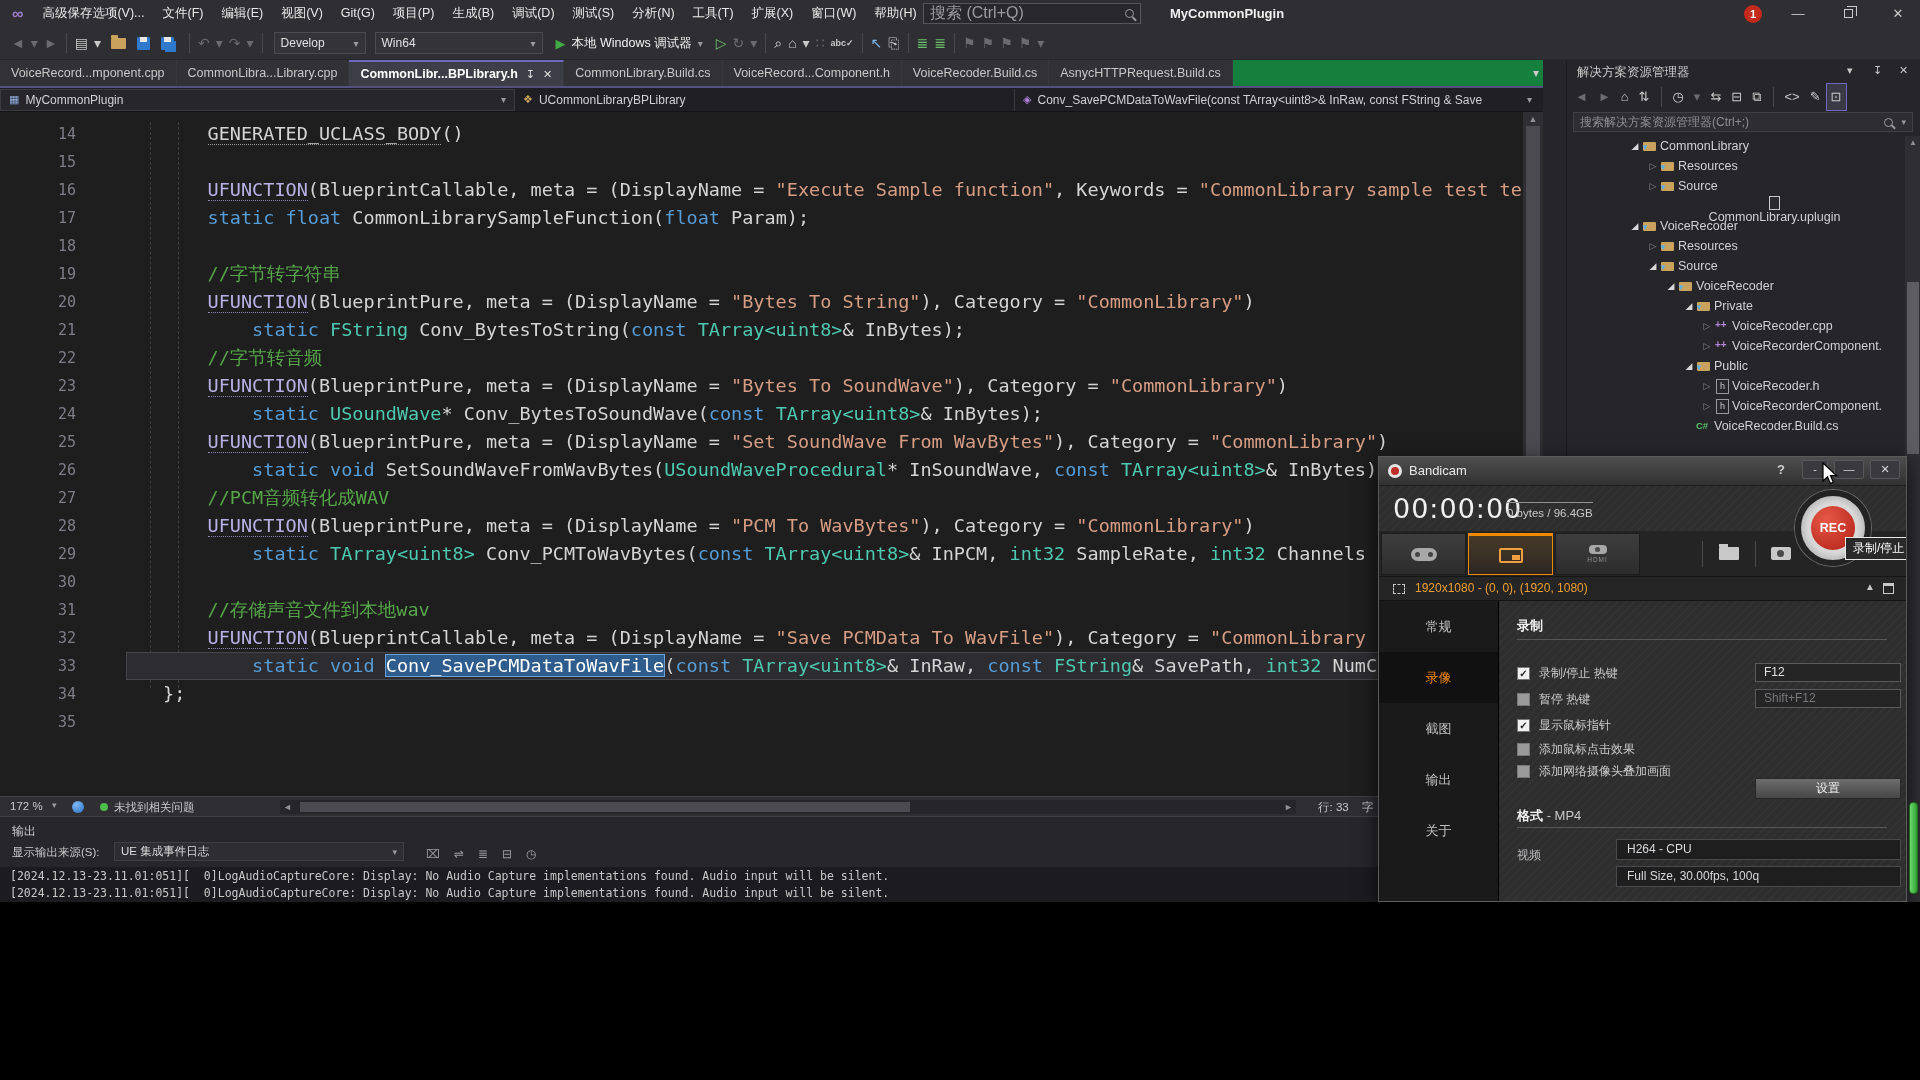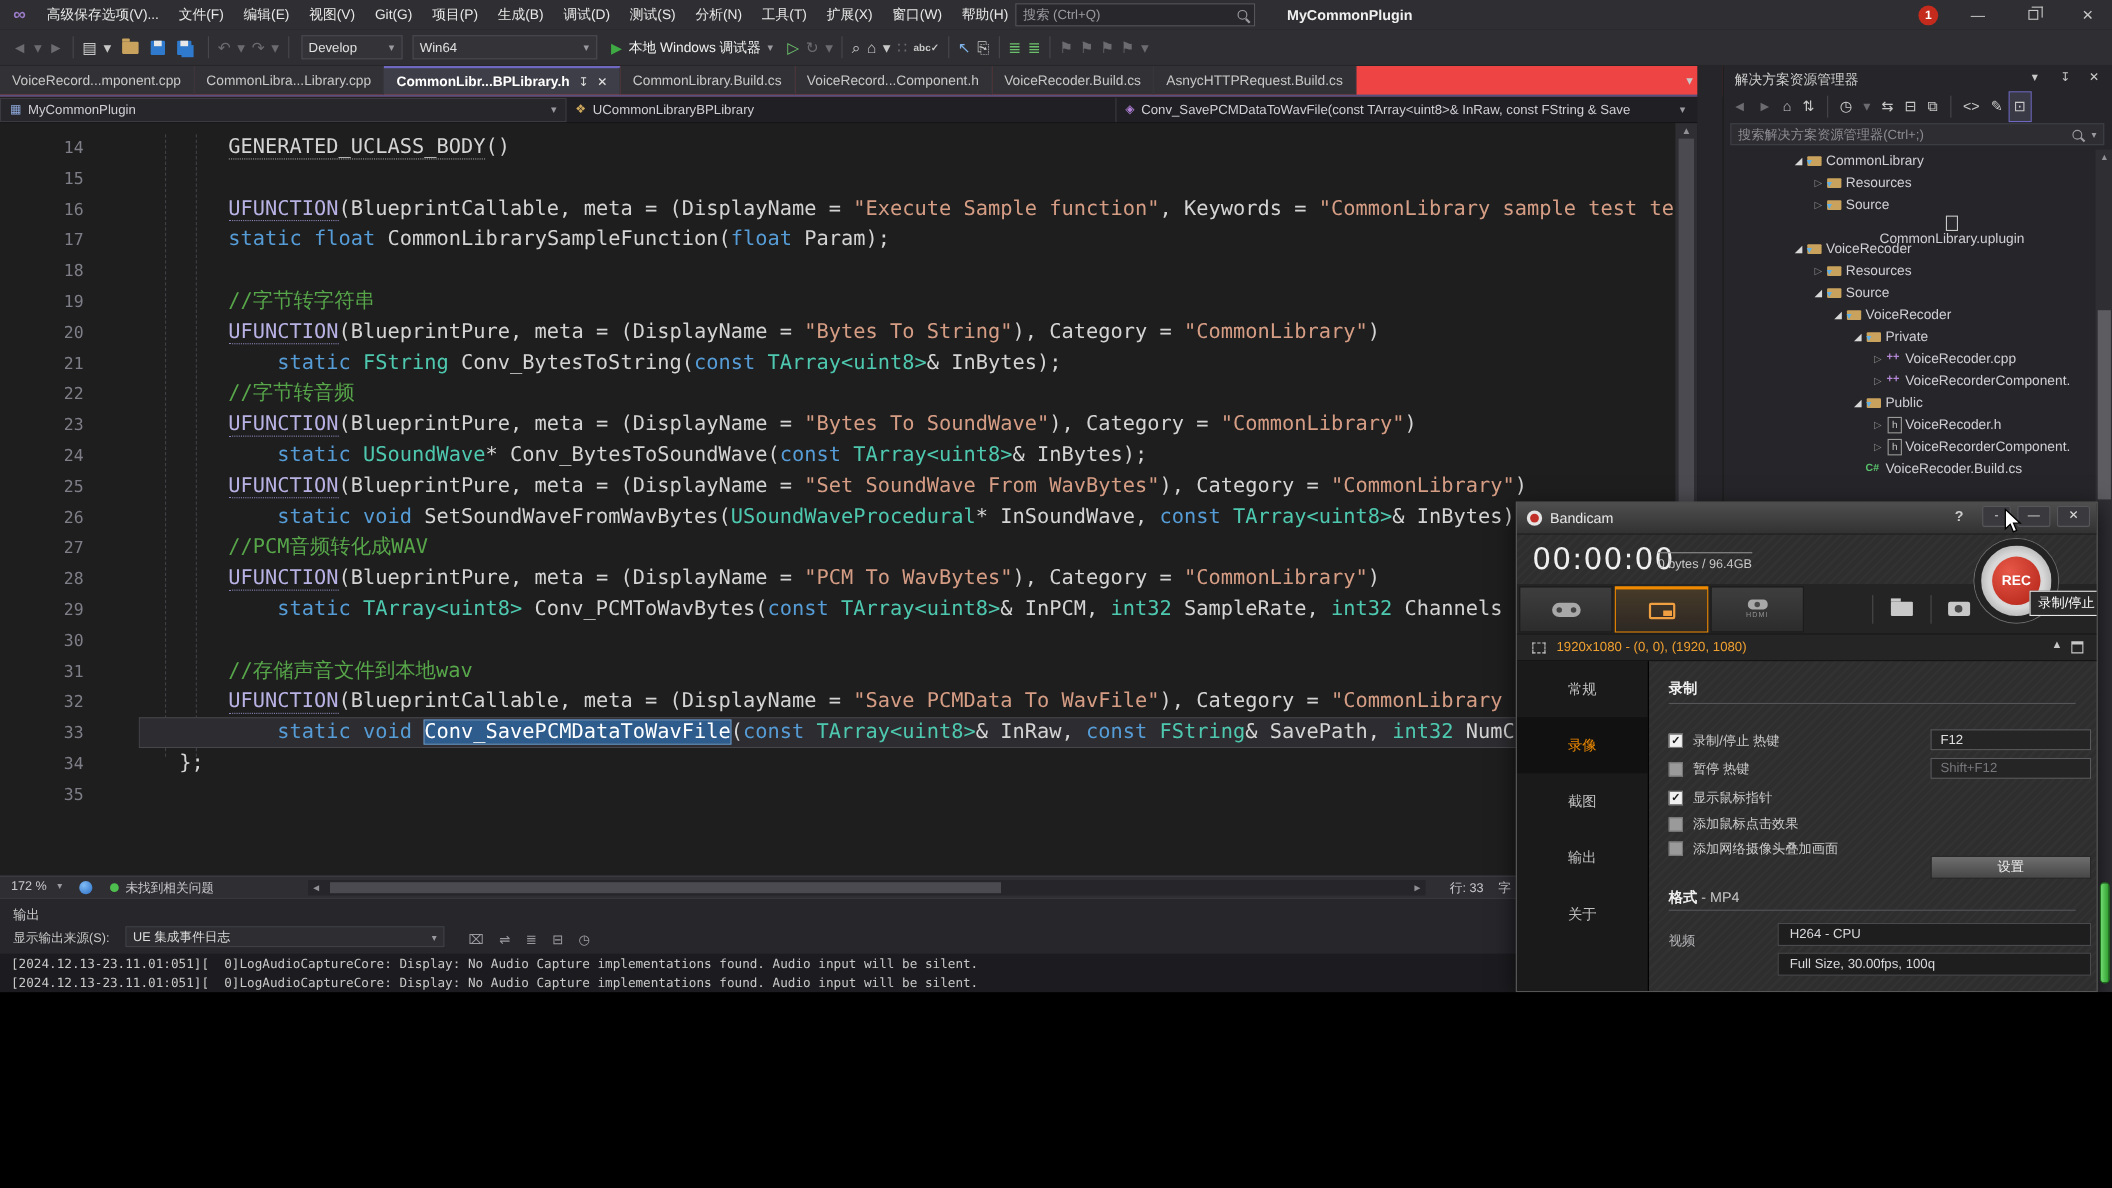--- a/index.html
+++ b/index.html
@@ -9,21 +9,21 @@
 
   
   #vswin { position:absolute; left:0; top:0; width:1920px; height:902px; background:#1E1E1E; }
 
   
   #menubar { position:absolute; left:0; top:0; width:1920px; height:27px; background:#2F2F33;
     display:flex; align-items:center; color:#E8E8E8; font-size:12.5px; }
   #vs-logo { color:#9B7CC8; font-weight:bold; font-size:16px; padding:0 10px 0 12px; }
   .menu-item { padding:0 9px; height:27px; line-height:27px; cursor:default; }
   #title-search { position:absolute; left:923px; top:3px; width:218px; height:21px;
-    background:#28282C; border:1px solid #55555A; color:#9A9AA0; font-size:12px;
+    background:#28282C; border:1px solid #55555A; color:#9A9AA0; font-size:16px;
     display:flex; align-items:center; padding:0 6px; }
   #title-search .sstxt { flex:1; }
   .mag { width:9px; height:9px; border:1.5px solid #9A9AA0; border-radius:50%; position:relative; display:inline-block; }
   .mag::after { content:""; position:absolute; width:5px; height:1.5px; background:#9A9AA0;
     right:-4px; bottom:-2px; transform:rotate(45deg); }
   #win-title { position:absolute; left:1170px; top:0; height:27px; line-height:27px;
     color:#F0F0F0; font-weight:bold; font-size:13px; }
   #notif-badge { position:absolute; left:1744px; top:5px; width:18px; height:18px; border-radius:50%;
     background:#C42B1C; color:#fff; font-size:11px; font-weight:bold; text-align:center; line-height:18px; }
   .wbtn { position:absolute; top:0; width:40px; height:27px; color:#C8C8C8; text-align:center; line-height:27px; font-size:13px; }
@@ -47,21 +47,21 @@
   .css-save::before { content:""; position:absolute; left:3px; top:0; width:7px; height:5px; background:#E8E8E8; }
   .css-saveall { box-shadow:3px 3px 0 -1px #2F7ACC; margin-right:7px; }
   .combo { height:22px; background:#333338; border:1px solid #4A4A50; color:#E0E0E0; font-size:12px;
     display:inline-flex; align-items:center; padding:0 6px; justify-content:space-between; margin:0 3px; }
   .combo .car { color:#9A9AA0; font-size:10px; margin-left:8px; }
   #run-btn { display:inline-flex; align-items:center; gap:6px; color:#F0F0F0; font-size:12.5px; padding:0 7px; }
   #run-btn .play { color:#3FA944; font-size:13px; }
   #run-btn .car { color:#9A9AA0; font-size:10px; }
 
   
-  #tabbar { position:absolute; left:0; top:60px; width:1566px; height:28px; background:#ef4444;
+  #tabbar { position:absolute; left:0; top:60px; width:1566px; height:28px; background:#15803d;
     border-bottom:2px solid #55517E; display:flex; }
   .tab { height:26px; display:flex; align-items:center; padding:0 11px; color:#C8C8C8; font-size:12.5px;
     border-right:1px solid #37373D; background:#313136; white-space:nowrap; }
   .tab.active { background:#3E3E48; color:#FFFFFF; font-weight:bold; border-top:2px solid #6F68C0; }
   .tab .tab-pin, .tab .tab-close { margin-left:8px; font-size:11px; color:#E0E0E0; font-weight:normal; }
   #tab-extra { position:absolute; right:8px; top:0; height:26px; display:flex; align-items:center; gap:10px;
     color:#C8C8C8; font-size:12px; }
 
   
   #breadcrumb { position:absolute; left:0; top:88px; width:1566px; height:24px; background:#1F1F24;

